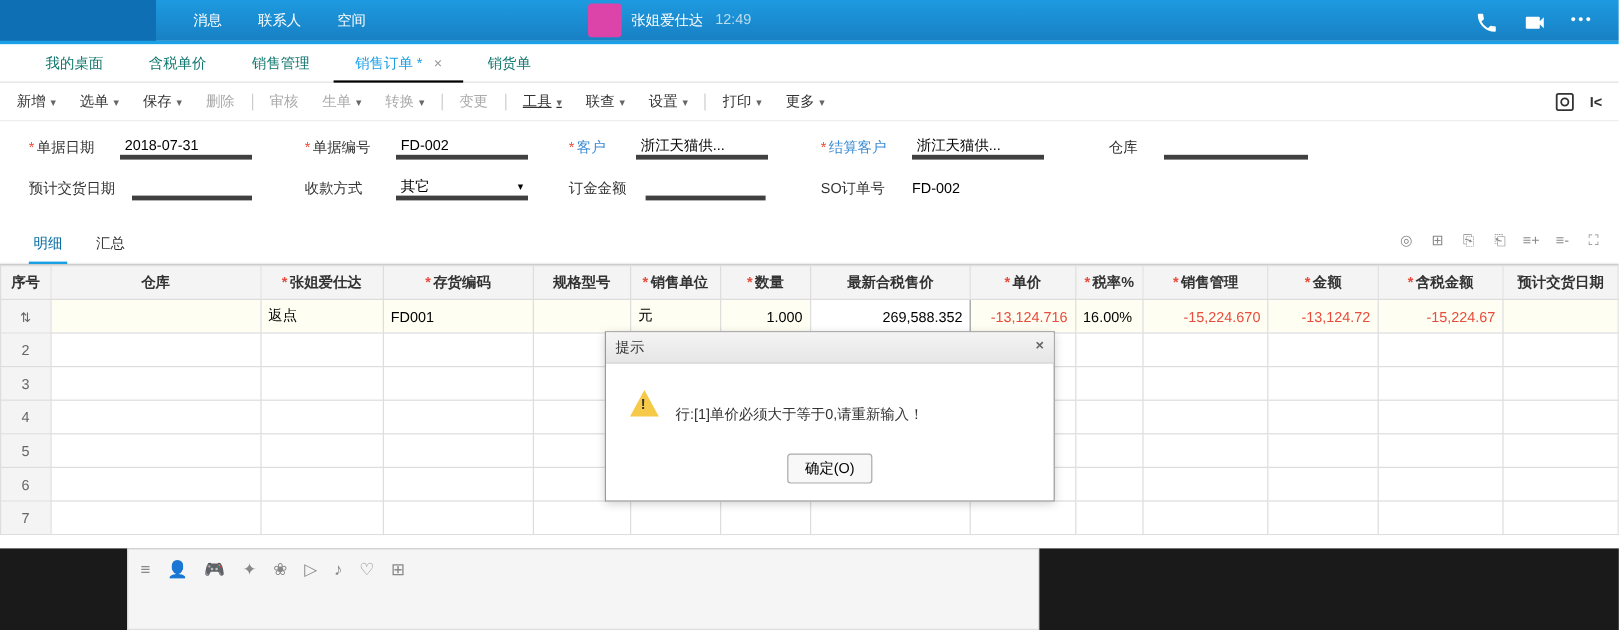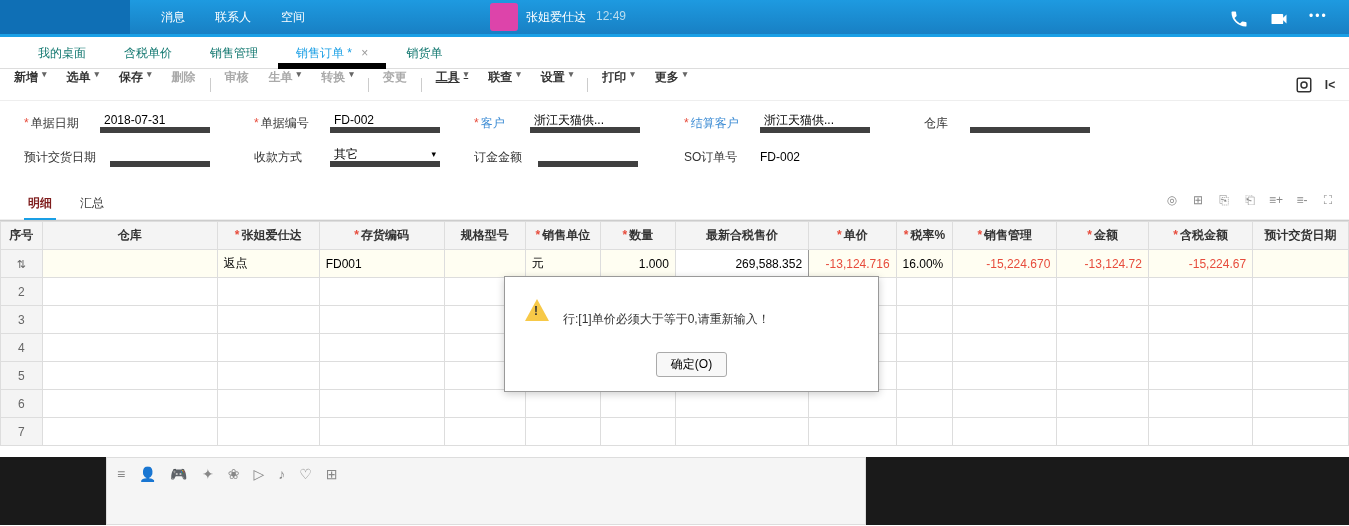--- a/index.html
+++ b/index.html
@@ -14,46 +14,46 @@
     .avatar { width: 28px; height: 28px; background: #d4a; border-radius: 3px; }
     .top-icons { position: absolute; right: 20px; display: flex; gap: 20px; align-items: center; }
     .top-icon { width: 20px; height: 16px; }
     
     
     .blue-line { height: 3px; background: #1aa0e6; }
     
     
     .app-tabs { height: 32px; background: #fff; border-bottom: 1px solid #ddd; display: flex; align-items: center; padding-left: 20px; gap: 2px; }
     .app-tab { padding: 0 18px; height: 32px; line-height: 32px; color: #0f766e; cursor: pointer; position: relative; }
-    .app-tab.active { color: #1a9fe5; border-bottom: 6px solid #000000; }
+    .app-tab.active { color: #1a9fe5; border-bottom: 2px solid #000000; }
     .app-tab .dirty { color: #1a9fe5; }
     .app-tab .close { margin-left: 6px; color: #999; }
     
     
     .toolbar { height: 32px; background: #fff; border-bottom: 1px solid #eee; display: flex; align-items: center; padding: 0 4px; position: relative; }
-    .tool { padding: 0 10px; height: 32px; display: flex; align-items: flex-start; color: #333; cursor: pointer; font-weight: bold; }
+    .tool { padding: 13px 10px; height: 32px; display: flex; align-items: center; color: #333; cursor: pointer; }
     .tool.dim { color: #aaa; }
     .tool .caret { margin-left: 4px; font-size: 9px; color: #666; }
     .tool-sep { width: 1px; height: 14px; background: #ccc; margin: 0 4px; }
     .toolbar-right { position: absolute; right: 10px; display: flex; gap: 8px; }
     .tr-icon { width: 18px; height: 18px; display: flex; align-items: center; justify-content: center; color: #333; }
     
     
     .form-area { padding: 12px 24px 8px; }
     .form-row { display: flex; align-items: center; margin-bottom: 14px; gap: 0; }
     .form-cell { display: flex; align-items: center; }
     .form-label { color: #333; margin-right: 6px; }
     .form-label .req { color: #e74c3c; margin-right: 2px; }
     .form-label.link { color: #3b8bd4; }
-    .form-value { border-bottom: 6px solid #404040; min-width: 100px; padding: 2px 4px; height: 20px; display: flex; align-items: center; }
+    .form-value { border-bottom: 4px solid #404040; min-width: 100px; padding: 2px 4px; height: 20px; display: flex; align-items: center; }
     
     
     .detail-tabs { display: flex; padding-left: 24px; gap: 20px; border-bottom: 1px solid #eee; position: relative; }
     .detail-tab { padding: 6px 4px; cursor: pointer; color: #333; }
-    .detail-tab.active { color: #7f1d1d; border-bottom: 2px solid #1a9fe5; margin-bottom: -1px; font-weight: bold; }
+    .detail-tab.active { color: #0369a1; border-bottom: 2px solid #1a9fe5; margin-bottom: -1px; }
     .grid-tools { position: absolute; right: 12px; top: 2px; display: flex; gap: 8px; }
     .gt-icon { width: 18px; height: 18px; color: #888; display: flex; align-items: center; justify-content: center; cursor: pointer; }
     
     
     .grid { border-top: 1px solid #ccc; }
     .grid table { border-collapse: collapse; width: 100%; }
     .grid th, .grid td { border: 1px solid #ddd; height: 28px; padding: 0 6px; white-space: nowrap; overflow: hidden; }
     .grid th { background: #f4f4f4; font-weight: bold; text-align: center; color: #333; }
     .grid th .req { color: #e74c3c; margin-right: 2px; }
     .grid td { text-align: right; background: #fff; }
@@ -402,20 +402,24 @@
           <td></td>
           <td></td>
           <td></td>
         </tr>
       </tbody>
   </table>
 </div>
 
 <div class="dialog-mask">
   <div class="dialog">
+    <div class="dialog-title">
+      <span>提示</span>
+      <span class="dialog-close">×</span>
+    </div>
     <div class="dialog-body">
       <div class="warn-icon"></div>
       <div class="dialog-msg">行:[1]单价必须大于等于0,请重新输入！</div>
     </div>
     <div class="dialog-foot">
       <button class="dialog-btn">确定(O)</button>
     </div>
   </div>
 </div>
 

